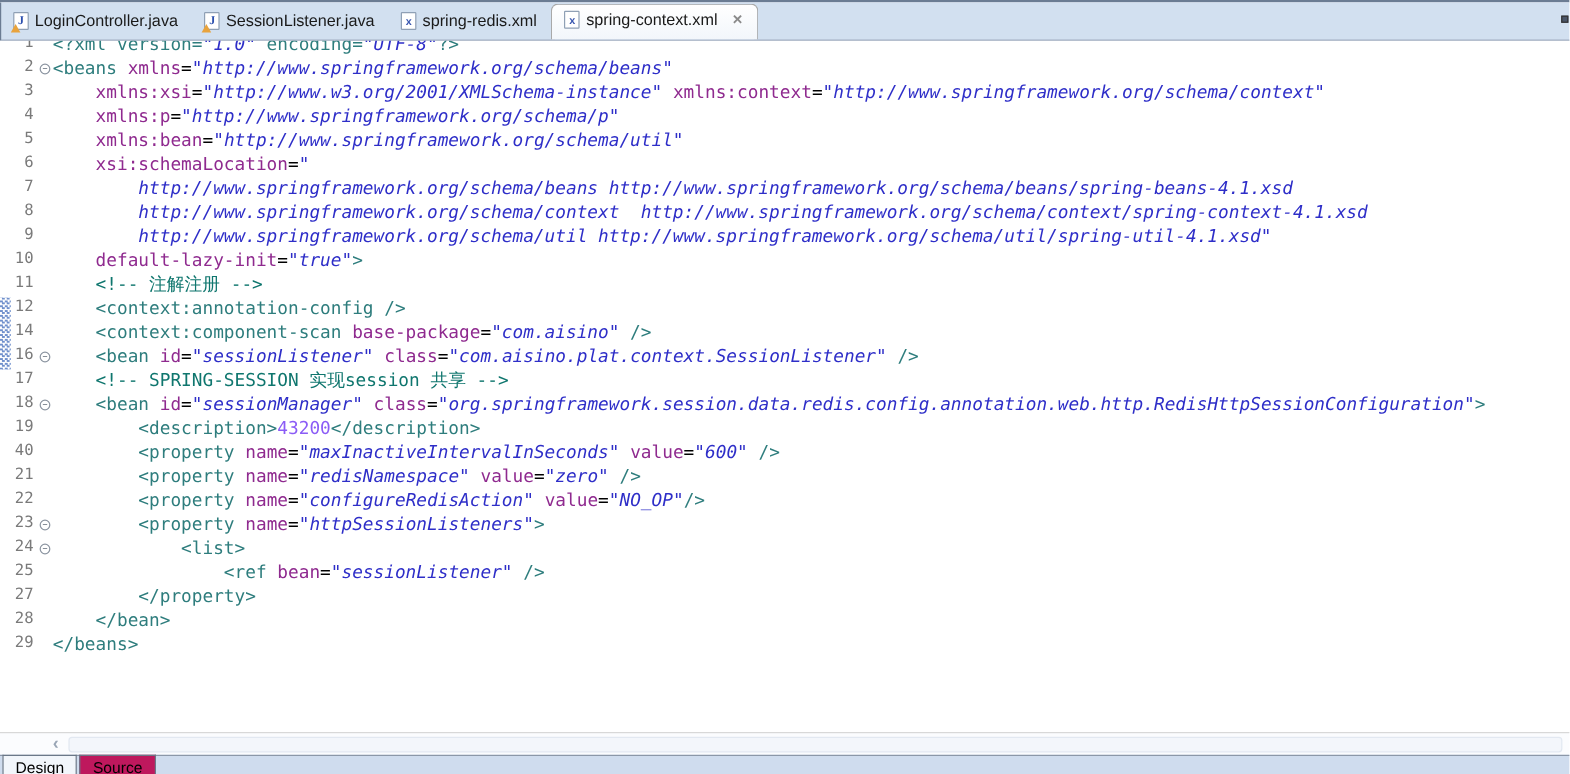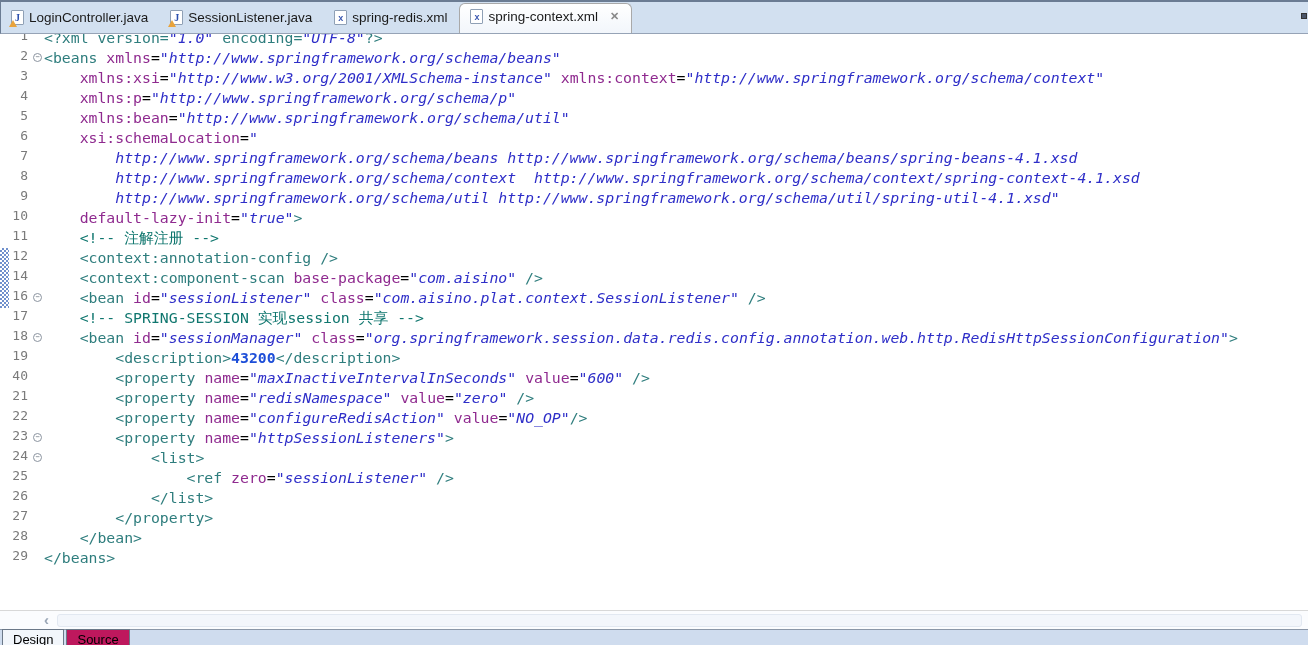--- a/index.html
+++ b/index.html
@@ -33,21 +33,21 @@
   .fold { width:12px; position:relative; }
   .fold .dot { position:absolute; left:1px; top:5px; width:9px; height:9px; border:1px solid #8b94a0;
     border-radius:50%; background:#fff; color:#5a6470; font:7px/7px "DejaVu Sans Mono", monospace;
     text-align:center; }
   .code { flex:1; white-space:pre; font:14.8px/20px "DejaVu Sans Mono", monospace; color:#000; }
   .row.current .code { background:#e9f2fd; }
   .tk-g { color:#2e7d7d; }
   .tk-a { color:#8f2a8f; }
   .tk-v { color:#2e2ec8; font-style:italic; }
   .tk-c { color:#0f766e; }
-  .tk-k { color:#1d4ed8;font-weight:bold; }
+  .tk-k { color:#8b5cf6; }
   .tk-p { color:#000; }
   .marker { position:absolute; left:0; width:9px;
     background:conic-gradient(#7090cc 0 25%, #fff 0 50%, #7090cc 0 75%, #fff 0) 0 0/4px 4px; }
   
   .hscroll { height:19px; background:#fbfcfe; border-top:1px solid #d8d8d8;
     display:flex; align-items:center; }
   .harrow { margin-left:44px; color:#9aa6b6; font-size:15px; font-weight:bold; line-height:16px; }
   .hthumb { flex:1; height:13px; margin:0 6px 0 8px; background:#f3f6fb;
     border:1px solid #e2e8f1; border-radius:3px; }
   
@@ -228,27 +228,21 @@
         <span class="num">24</span>
         <span class="fold">
           <span class="dot">−</span>
         </span>
         <span class="code">            <span class="tk-g">&lt;list&gt;</span></span>
       </div>
       <div class="row">
         <span class="ann"></span>
         <span class="num">25</span>
         <span class="fold"></span>
-        <span class="code">                <span class="tk-g">&lt;ref </span><span class="tk-a">zero</span><span class="tk-p">=</span><span class="tk-v">"sessionListener"</span><span class="tk-g"> /&gt;</span></span>
-      </div>
-      <div class="row">
-        <span class="ann"></span>
-        <span class="num">26</span>
-        <span class="fold"></span>
-        <span class="code">            <span class="tk-g">&lt;/list&gt;</span></span>
+        <span class="code">                <span class="tk-g">&lt;ref </span><span class="tk-a">bean</span><span class="tk-p">=</span><span class="tk-v">"sessionListener"</span><span class="tk-g"> /&gt;</span></span>
       </div>
       <div class="row">
         <span class="ann"></span>
         <span class="num">27</span>
         <span class="fold"></span>
         <span class="code">        <span class="tk-g">&lt;/property&gt;</span></span>
       </div>
       <div class="row">
         <span class="ann"></span>
         <span class="num">28</span>

